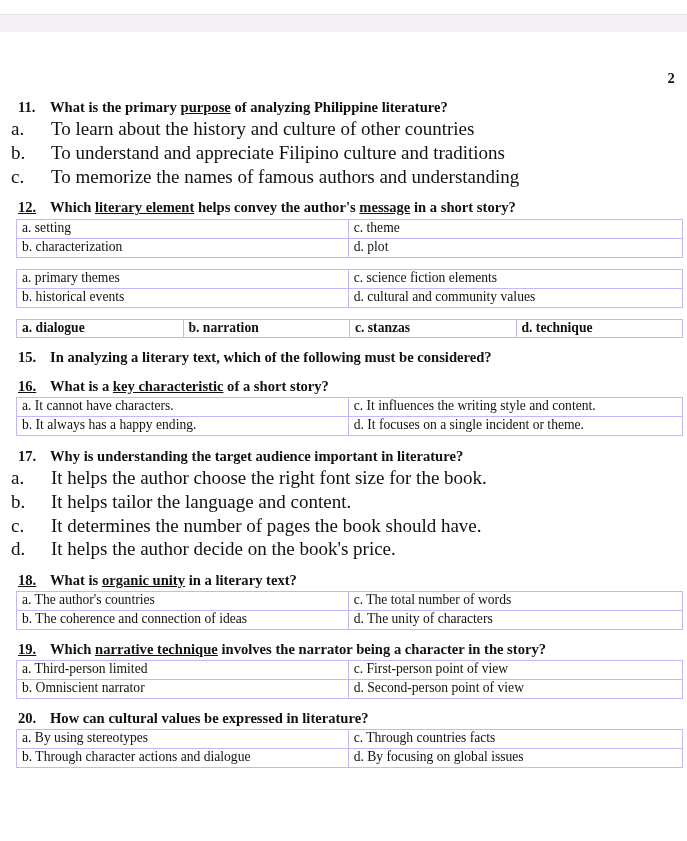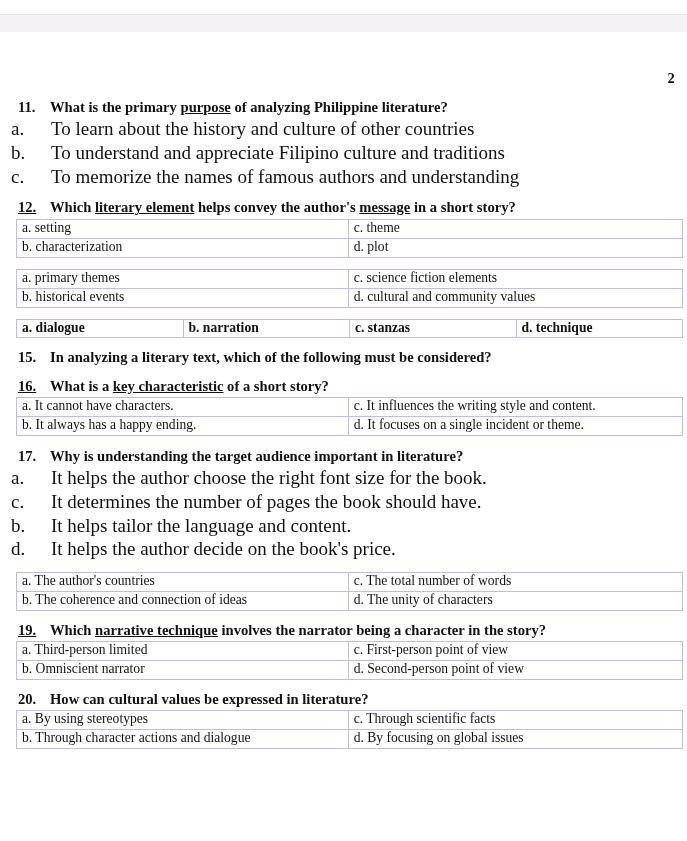--- a/index.html
+++ b/index.html
@@ -178,26 +178,27 @@
               <td>b. It always has a happy ending.</td>
               <td>d. It focuses on a single incident or theme.</td>
             </tr>
           </tbody>
         </table>
       </div>
       <div class="qblock">
         <div class="qstem"><span class="qnum">17.</span><span>Why is understanding the target audience important in literature?</span></div>
         <ul class="choice-list">
           <li><span class="lbl">a.</span><span>It helps the author choose the right font size for the book.</span></li>
+          <li><span class="lbl">b.</span><span>It helps tailor the language and content.</span></li>
           <li><span class="lbl">c.</span><span>It determines the number of pages the book should have.</span></li>
-          <li><span class="lbl">b.</span><span>It helps tailor the language and content.</span></li>
           <li><span class="lbl">d.</span><span>It helps the author decide on the book's price.</span></li>
         </ul>
       </div>
       <div class="qblock tight">
+        <div class="qstem"><span class="qnum u">18.</span><span>What is </span><span class="u">organic unity</span><span> in a literary text?</span></div>
         <table class="choice-table cols2">
           <tbody>
             <tr>
               <td>a. The author's countries</td>
               <td>c. The total number of words</td>
             </tr>
             <tr>
               <td>b. The coherence and connection of ideas</td>
               <td>d. The unity of characters</td>
             </tr>
@@ -218,21 +219,21 @@
             </tr>
           </tbody>
         </table>
       </div>
       <div class="qblock tight">
         <div class="qstem"><span class="qnum">20.</span><span>How can cultural values be expressed in literature?</span></div>
         <table class="choice-table cols2">
           <tbody>
             <tr>
               <td>a. By using stereotypes</td>
-              <td>c. Through scientific facts</td>
+              <td>c. Through countries facts</td>
             </tr>
             <tr>
               <td>b. Through character actions and dialogue</td>
               <td>d. By focusing on global issues</td>
             </tr>
           </tbody>
         </table>
       </div>
     </div>
 </div>

